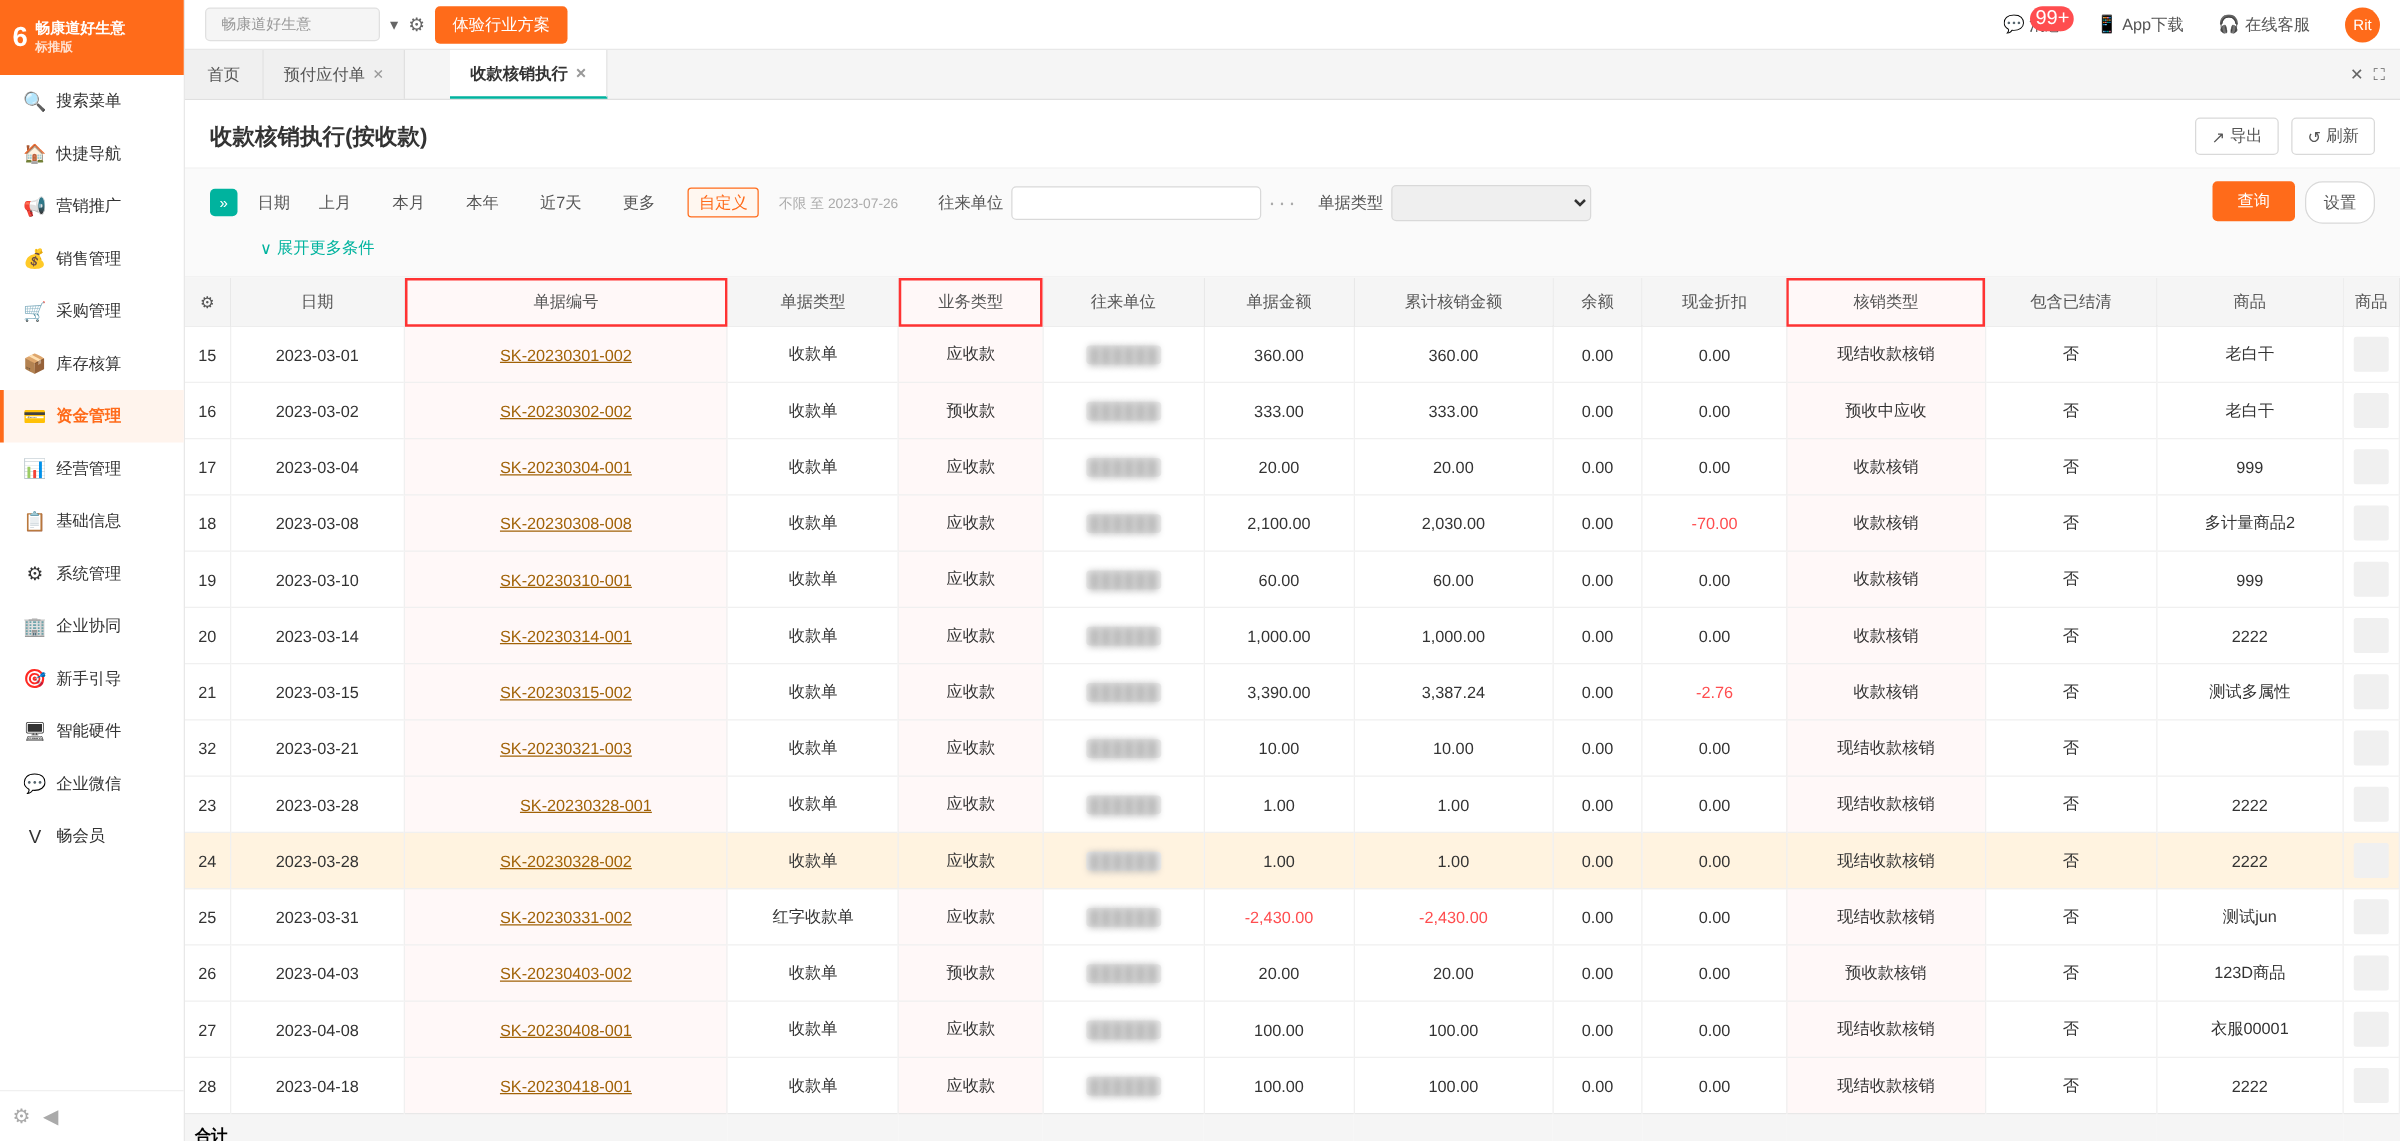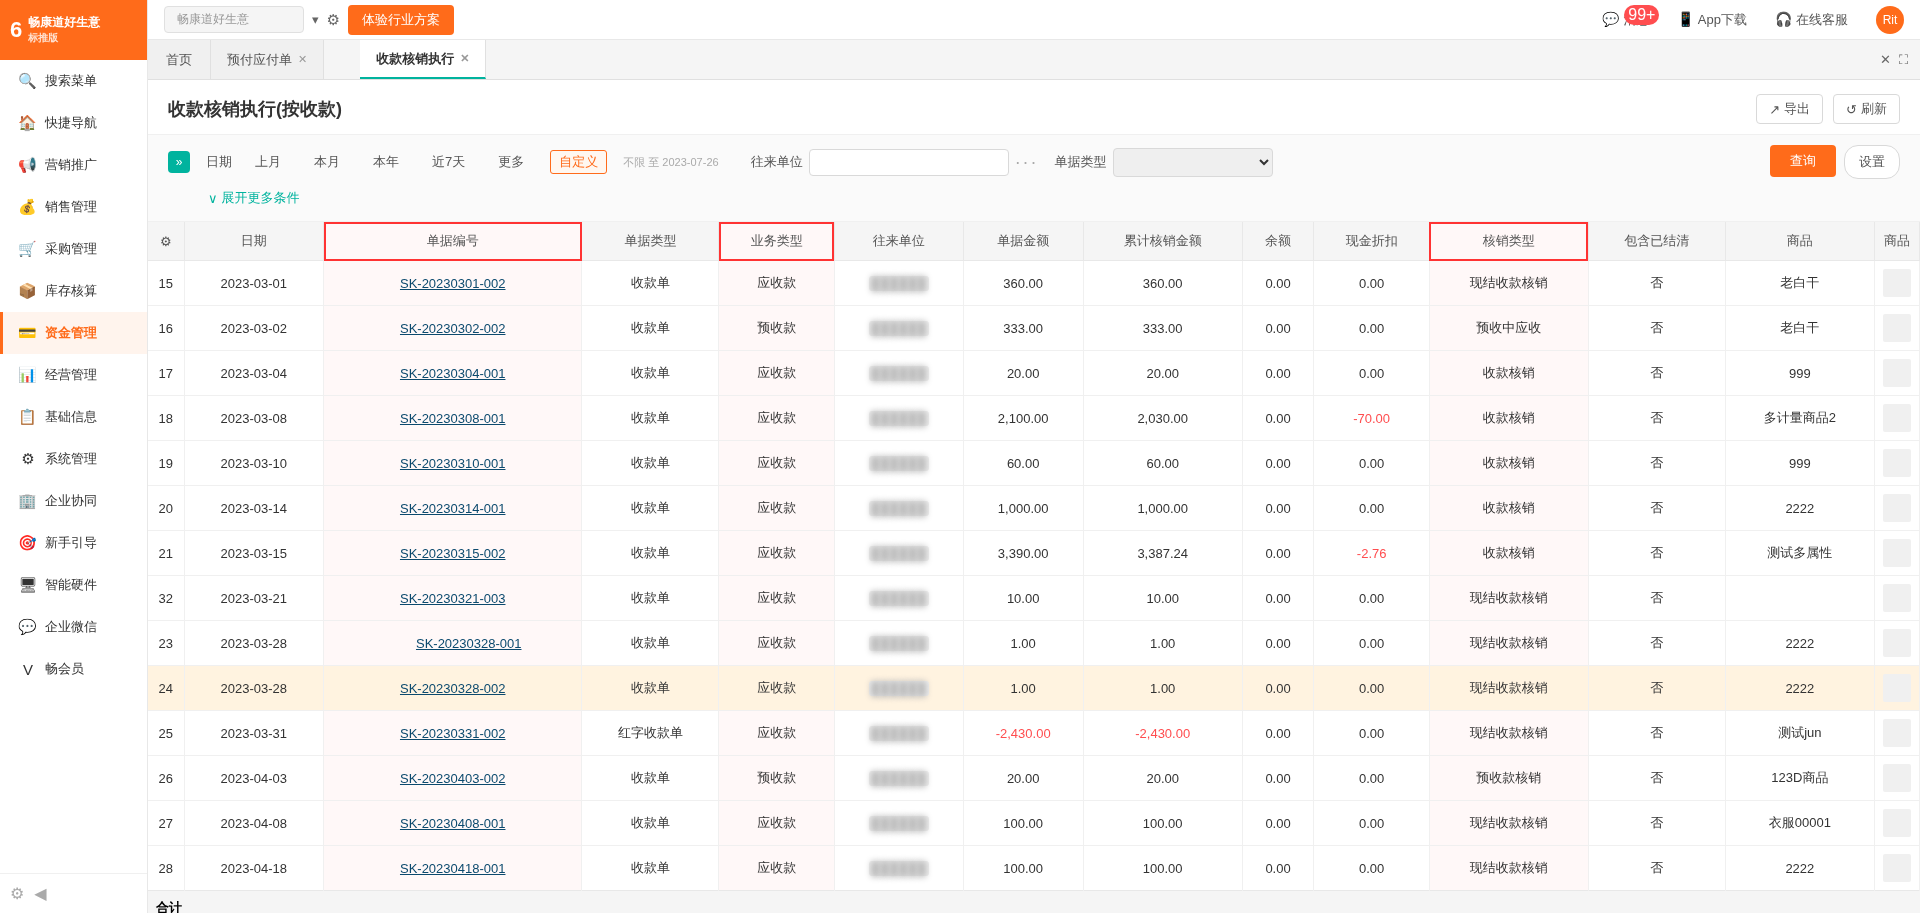--- a/index.html
+++ b/index.html
@@ -61,21 +61,21 @@
     .expand-btn { display: flex; align-items: center; gap: 4px; color: #00b39e; cursor: pointer; font-size: 12px; padding: 4px 0; }
 
     
     .table-container { flex: 1; overflow: auto; padding: 0; }
     table { width: 100%; border-collapse: collapse; font-size: 12px; }
     thead tr { background: #f5f5f5; }
     thead th { padding: 10px 8px; text-align: center; color: #555; font-weight: 500; border-bottom: 1px solid #e8e8e8; border-right: 1px solid #e8e8e8; white-space: nowrap; position: sticky; top: 0; background: #f5f5f5; z-index: 1; }
     tbody tr { border-bottom: 1px solid #f0f0f0; }
     tbody tr.highlighted { background: #fff3e0; }
     tbody td { padding: 8px 8px; text-align: center; color: #333; border-right: 1px solid #f0f0f0; white-space: nowrap; }
-    tbody td.link { color: #0c4a6e; cursor: pointer; text-decoration: underline; }
+    tbody td.link { color: #a16207; cursor: pointer; text-decoration: underline; }
     tbody td.negative { color: #ff4d4f; }
     tfoot tr { background: #f5f5f5; }
     tfoot td { padding: 8px; font-weight: bold; border-top: 1px solid #e8e8e8; }
 
     
     .table-container::-webkit-scrollbar { height: 8px; width: 6px; }
     .table-container::-webkit-scrollbar-track { background: #f1f1f1; }
     .table-container::-webkit-scrollbar-thumb { background: #ccc; border-radius: 4px; }
 
     .blurred { color: transparent; text-shadow: 0 0 6px #bbb; user-select: none; background: #eee; border-radius: 3px; display: inline-block; min-width: 60px; }
@@ -333,21 +333,21 @@
     <td style="background:#fff8f8;">收款核销</td>
     <td>否</td>
     <td>999</td>
     <td style="width:36px;">
                 <div style="width:28px;height:28px;background:#f0f0f0;border-radius:2px;"></div>
               </td>
   </tr>
             <tr>
     <td>18</td>
     <td>2023-03-08</td>
-    <td class="link" style="background:#fff8f8;">SK-20230308-001</td>
+    <td class="link" style="background:#fff8f8;">SK-20230308-008</td>
     <td>收款单</td>
     <td style="background:#fff8f8;">应收款</td>
     <td><span class="blurred">██████</span></td>
     <td class="">2,100.00</td>
     <td class="">2,030.00</td>
     <td>0.00</td>
     <td class="negative">-70.00</td>
     <td style="background:#fff8f8;">收款核销</td>
     <td>否</td>
     <td>多计量商品2</td>

